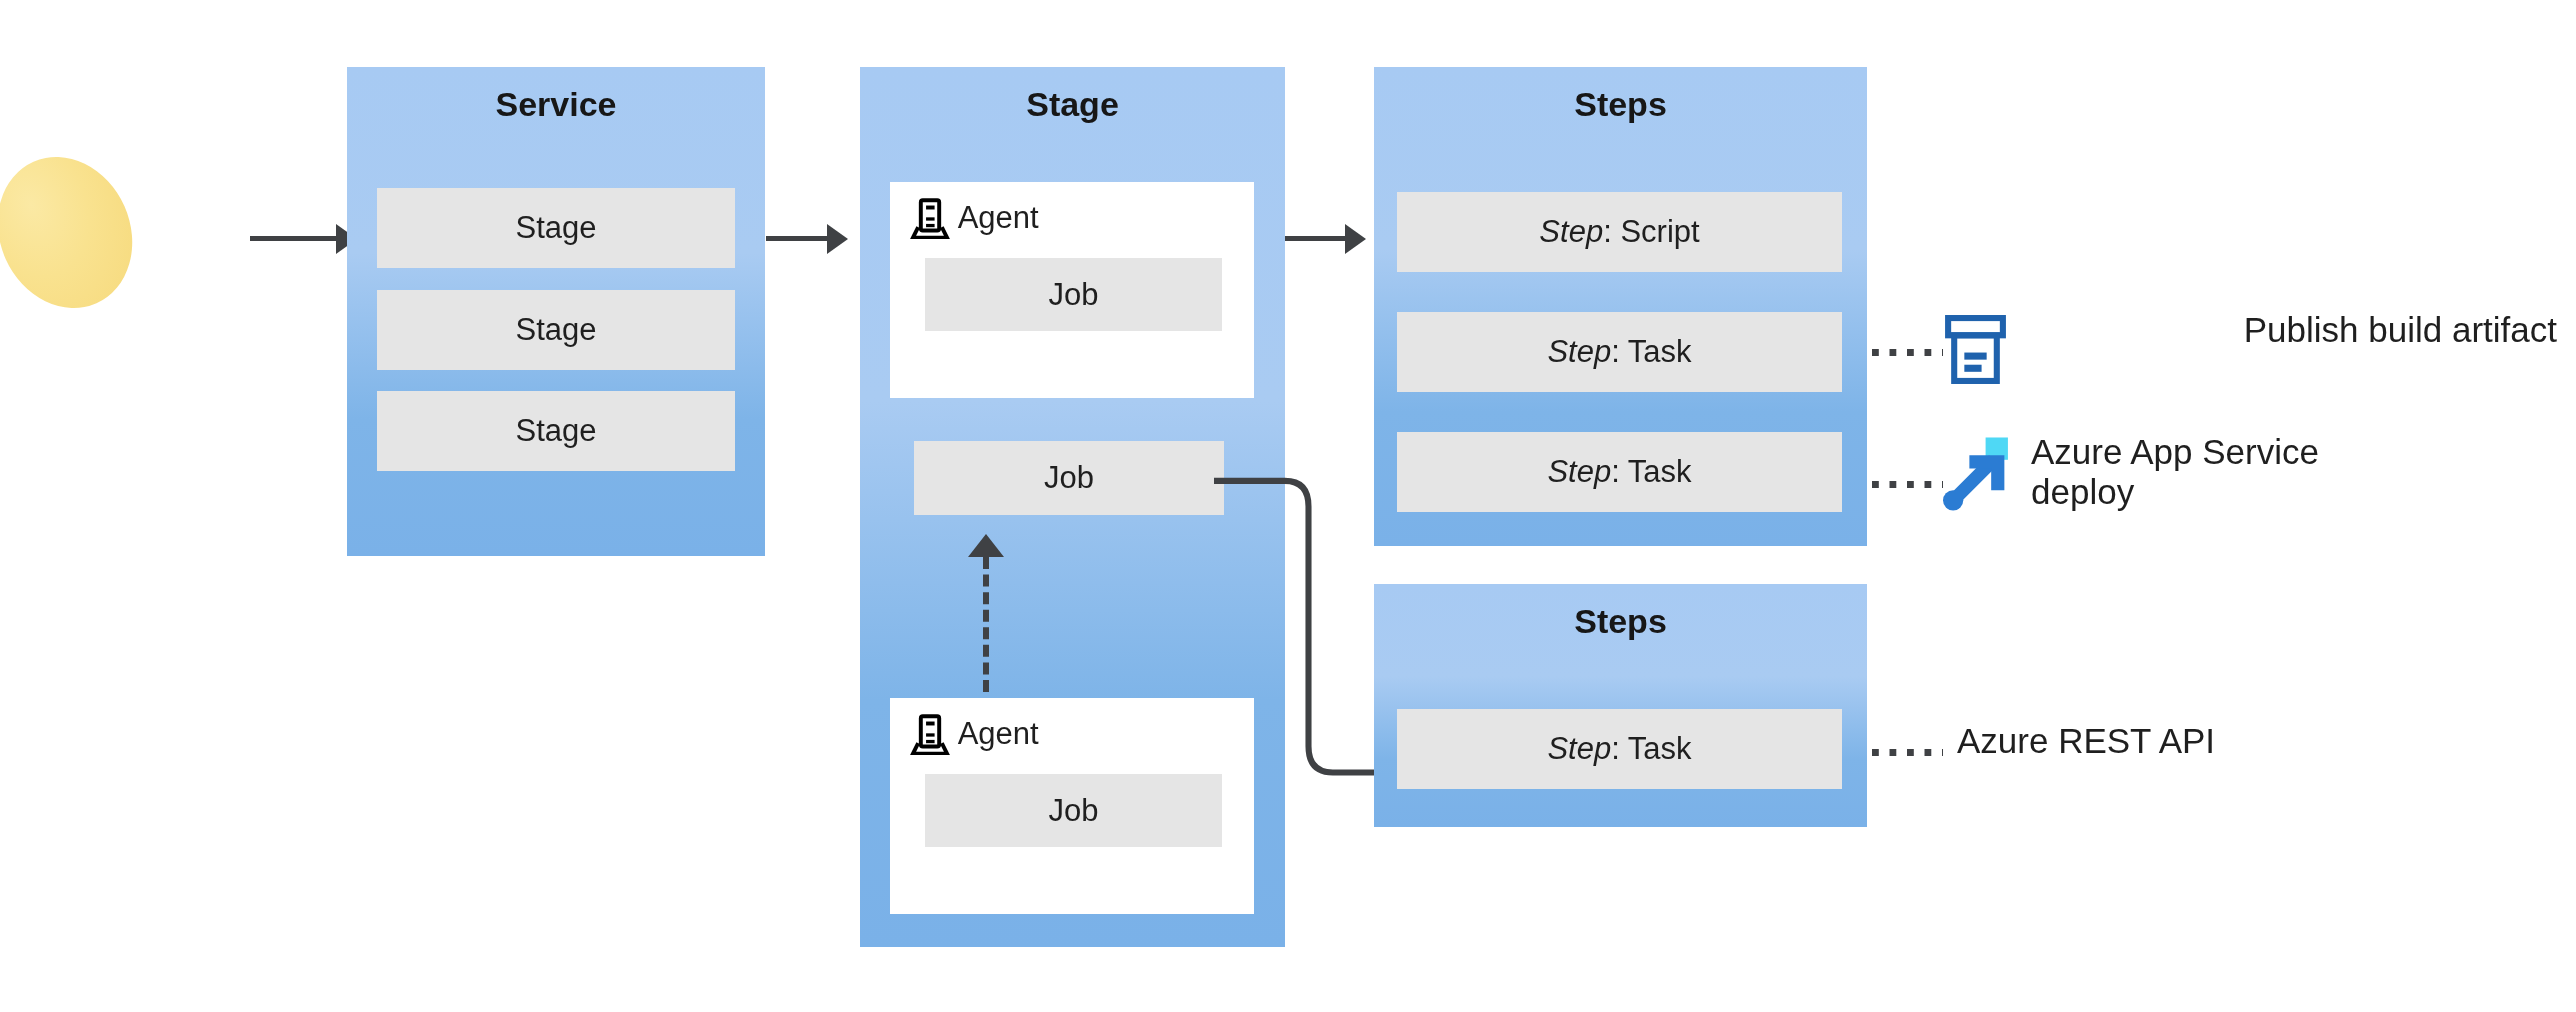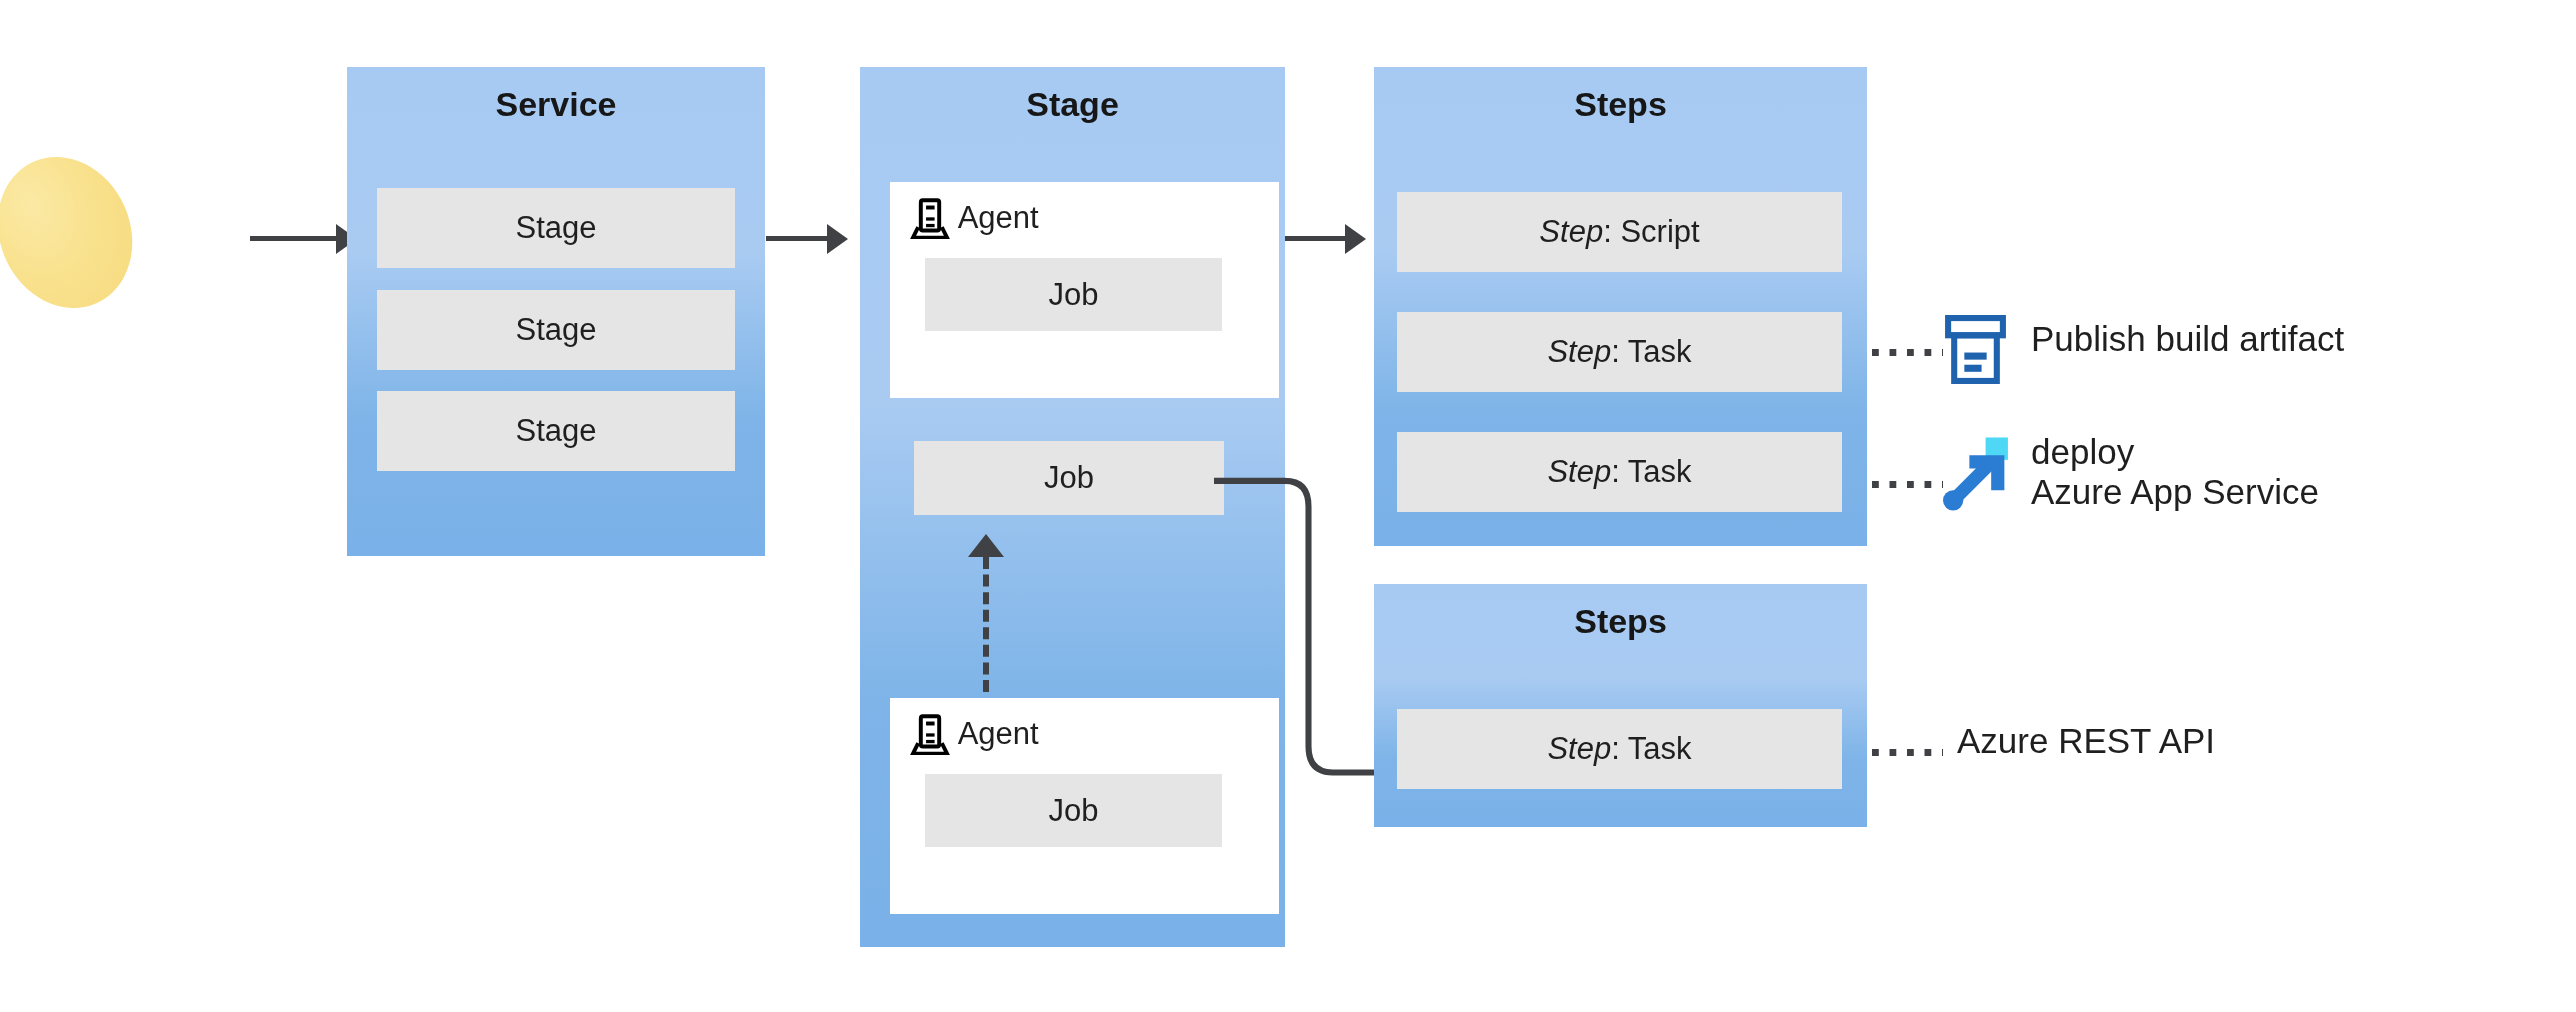--- a/index.html
+++ b/index.html
@@ -59,21 +59,20 @@
     background: #e5e5e5;
     display: flex;
     align-items: center;
     justify-content: center;
     font-size: 31px;
     color: #1f1f1f;
     white-space: nowrap;
   }
   .whitebox {
     background: #ffffff;
-    padding-left: 25px;
   }
 
   
   .agent-row {
     display: flex;
     align-items: center;
     font-size: 31px;
     color: #1f1f1f;
     white-space: nowrap;
   }
@@ -242,33 +241,33 @@
 
   <div class="abs leader-dots" style="left:1872px; top:349px; width:71px;"></div>
   <div class="abs" style="left:1943px; top:314px; width:65px; height:71px;">
     <svg viewBox="0 0 64 70" width="65" height="71" aria-hidden="true">
       <rect x="5" y="4" width="54" height="17" fill="none" stroke="#1f62ad" stroke-width="6"></rect>
       <rect x="11" y="21" width="42" height="45" fill="none" stroke="#1f62ad" stroke-width="6"></rect>
       <rect x="21" y="38" width="22" height="7" fill="#1f62ad"></rect>
       <rect x="21" y="50" width="17" height="7" fill="#1f62ad"></rect>
     </svg>
   </div>
-  <div class="abs legend-text" style="left:2031px; top:319px; width:526px;">Publish build artifact</div>
+  <div class="abs legend-text" style="left:2031px; top:310px; width:526px;text-align:right;">Publish build artifact</div>
 
   <div class="abs leader-dots" style="left:1872px; top:481px; width:71px;"></div>
   <div class="abs" style="left:1943px; top:435px; width:71px; height:78px;">
     <svg viewBox="0 0 70 76" width="71" height="78" aria-hidden="true">
       <rect x="42" y="2" width="22" height="22" fill="#4fd8f5"></rect>
       <circle cx="10" cy="64" r="10" fill="#2b7cd3"></circle>
       <path d="M14 60 L50 24" stroke="#2b7cd3" stroke-width="13" fill="none"></path>
       <path d="M26 26 L54 26 L54 54" fill="none" stroke="#2b7cd3" stroke-width="13"></path>
     </svg>
   </div>
   <div class="abs legend-text" style="left:2031px; top:432px; width:513px;">
+    <div>Azure App Service</div>
     <div>deploy</div>
-    <div>Azure App Service</div>
   </div>
 
   <div class="abs leader-dots" style="left:1872px; top:749px; width:71px;"></div>
   <div class="abs legend-text" style="left:1957px; top:721px; width:526px;">Azure REST API</div>
 
 </div>
 
 
 </body></html>

